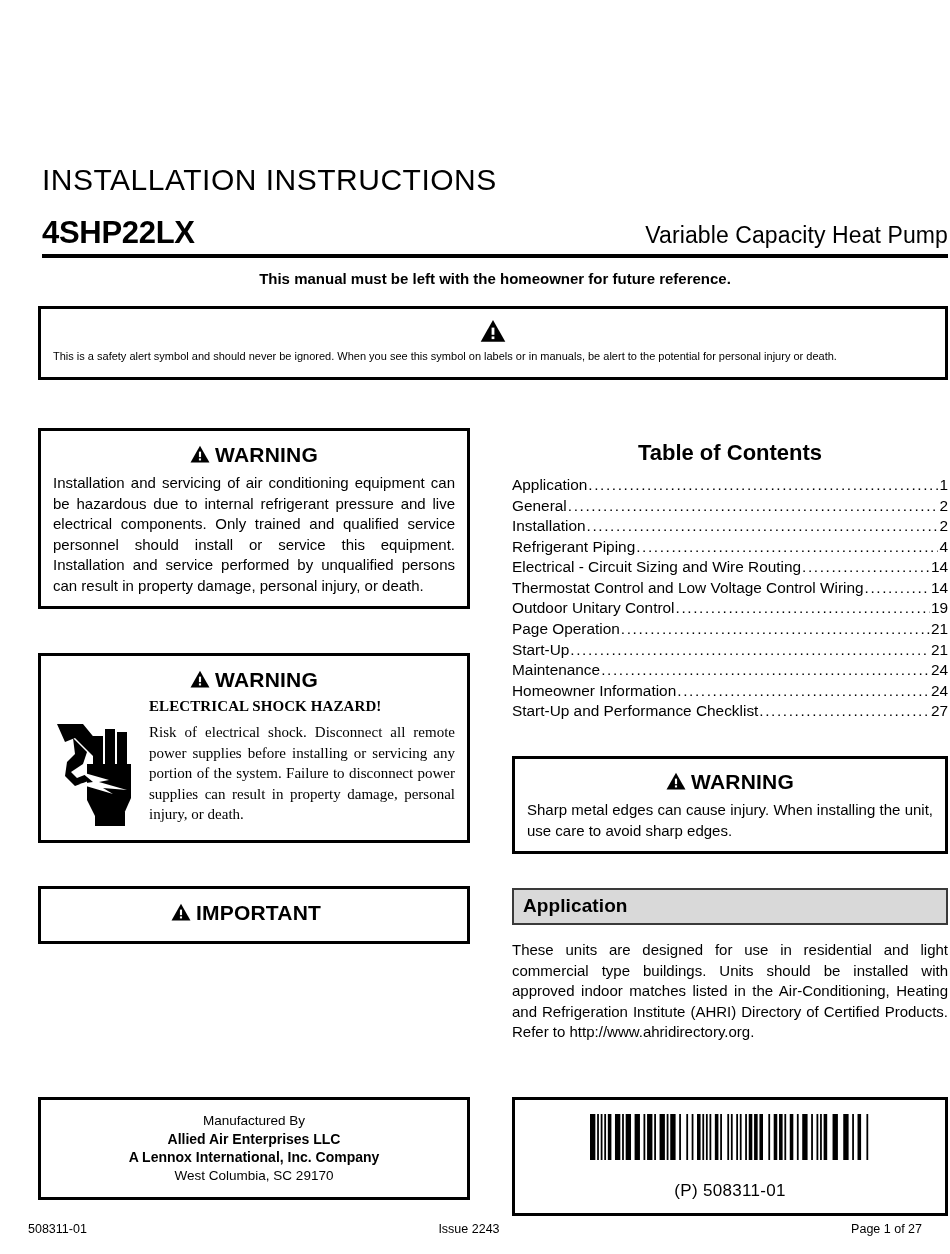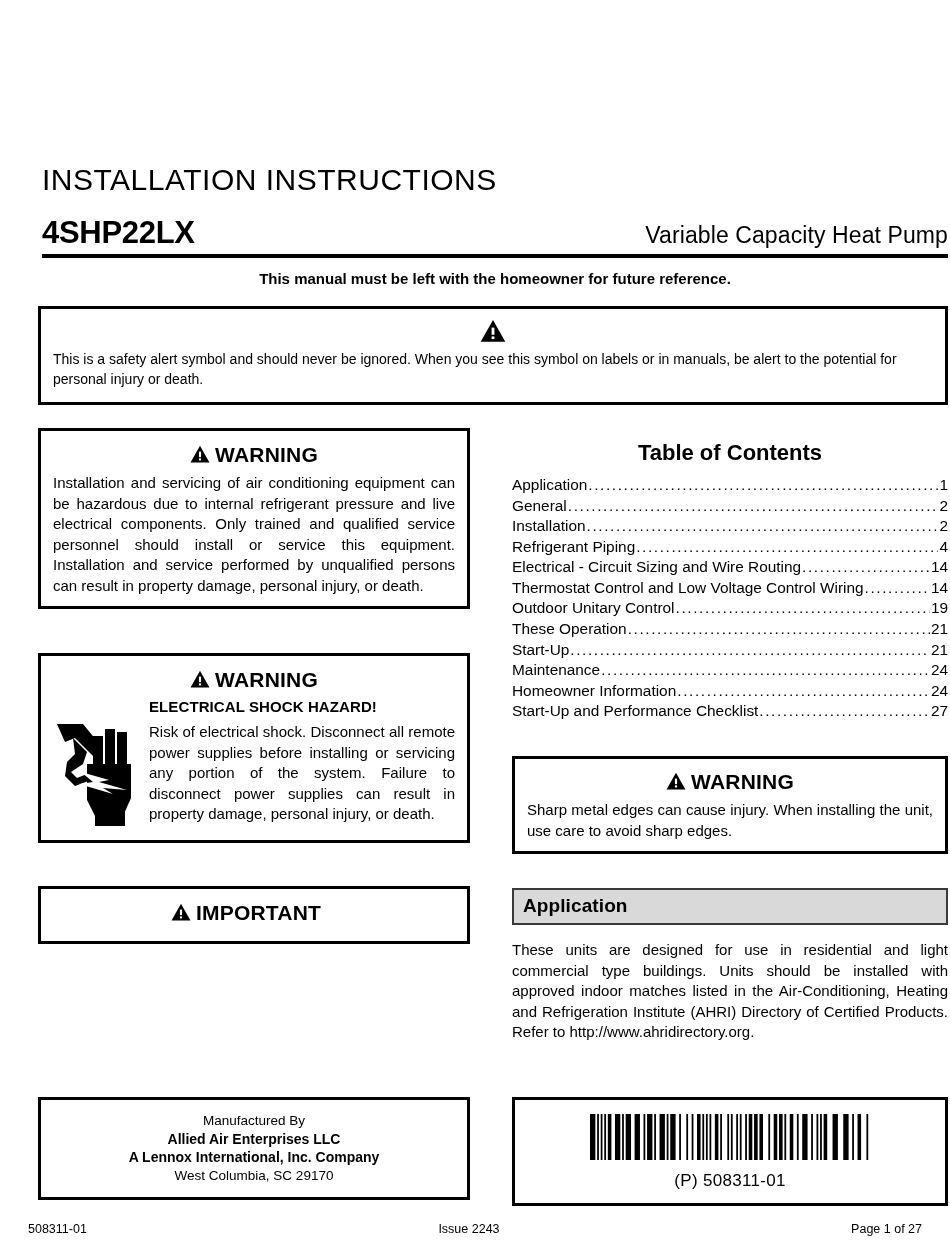--- a/index.html
+++ b/index.html
@@ -74,21 +74,21 @@
     left: 38px;
     top: 306px;
     width: 910px;
     padding: 10px 12px 12px 12px;
   }
   .alert-symbol-center {
     text-align: center;
     margin-bottom: 4px;
   }
   .alert-text {
-    font-size: 14px;
+    font-size: 11px;
     line-height: 1.45;
     text-align: left;
   }
 
   
   .tri {
     display: inline-block;
     position: relative;
     vertical-align: -2px;
   }
@@ -132,21 +132,21 @@
   .shock-row {
     display: flex;
     align-items: flex-start;
   }
   .shock-icon {
     width: 96px;
     flex: 0 0 96px;
     padding-top: 22px;
   }
   .shock-icon svg { display: block; width: 92px; height: 108px; }
-  .shock-body { flex: 1 1 auto; }
+  .shock-body { flex: 1 1 auto; font-family: Liberation Serif, serif; }
 
   .mfr {
     text-align: center;
     font-size: 13.5px;
     line-height: 1.32;
   }
   .mfr .b { font-weight: bold; font-size: 14px; }
 
   
   #toc-block { top: 440px; }
@@ -198,21 +198,21 @@
     width: 436px;
   }
 
   
   #barcode-box { top: 1097px; padding: 14px 12px 12px 12px; }
   .barcode-wrap { text-align: center; }
   .barcode { display: inline-block; height: 46px; }
   .barcode-num {
     text-align: center;
     font-size: 17px;
-    margin-top: 7px;
+    margin-top: 17px;
     letter-spacing: 0.3px;
   }
 
   
   .footer {
     position: absolute;
     left: 28px;
     top: 1222px;
     width: 894px;
     display: flex;
@@ -348,21 +348,21 @@
           <span class="toc-label">Thermostat Control and Low Voltage Control Wiring</span>
           <span class="toc-dots">.........................................................................................</span>
           <span class="toc-page">14</span>
         </div>
         <div class="toc-item">
           <span class="toc-label">Outdoor Unitary Control</span>
           <span class="toc-dots">.........................................................................................</span>
           <span class="toc-page">19</span>
         </div>
         <div class="toc-item">
-          <span class="toc-label">These Operation</span>
+          <span class="toc-label">Page Operation</span>
           <span class="toc-dots">.........................................................................................</span>
           <span class="toc-page">21</span>
         </div>
         <div class="toc-item">
           <span class="toc-label">Start-Up</span>
           <span class="toc-dots">.........................................................................................</span>
           <span class="toc-page">21</span>
         </div>
         <div class="toc-item">
           <span class="toc-label">Maintenance</span>

